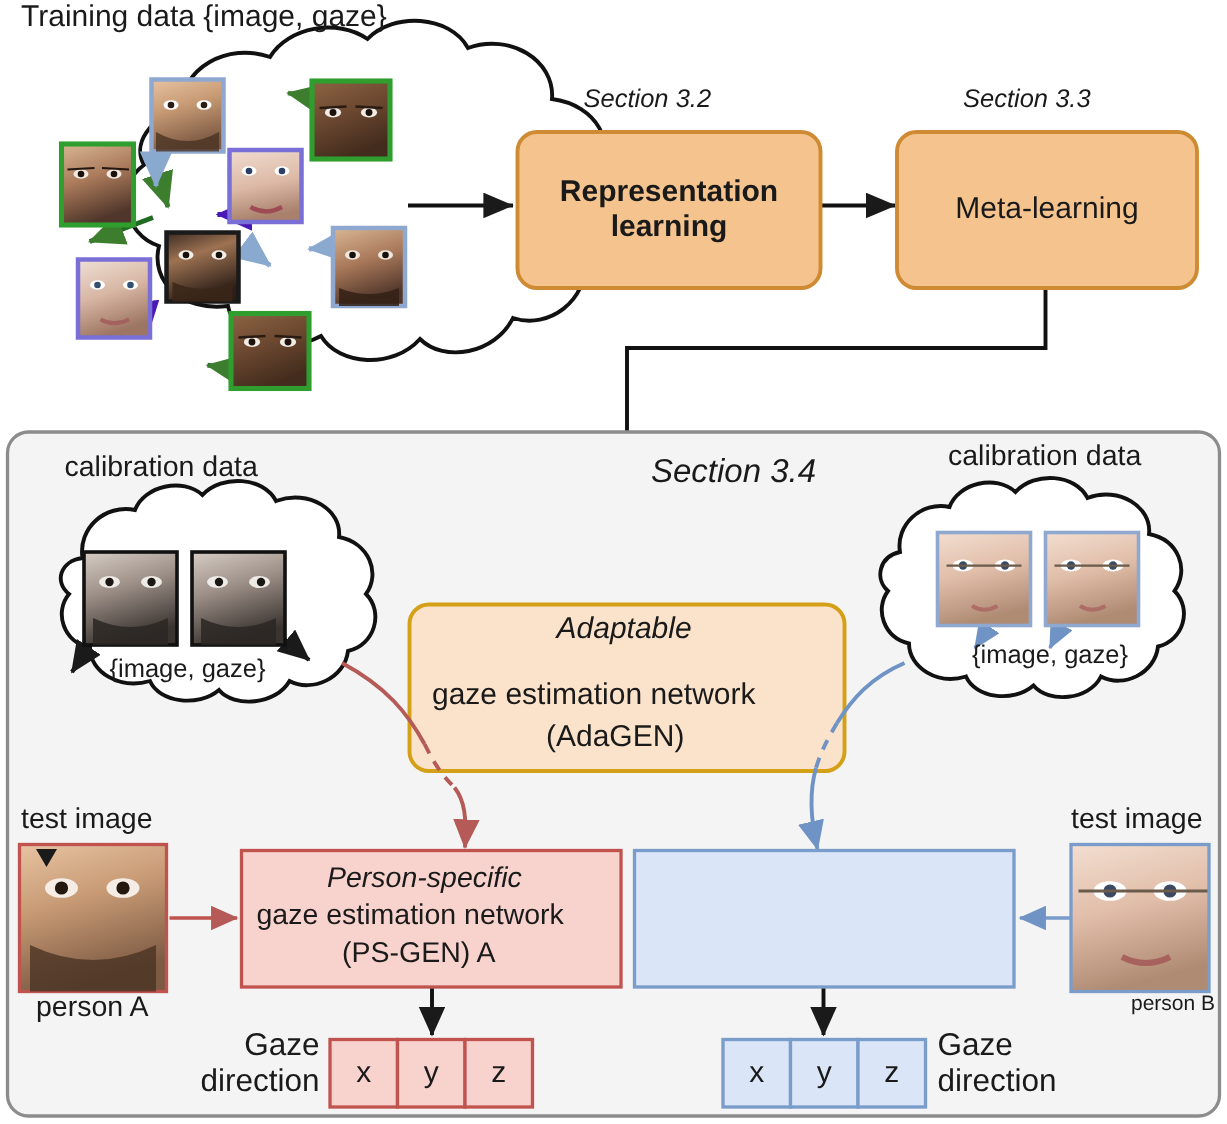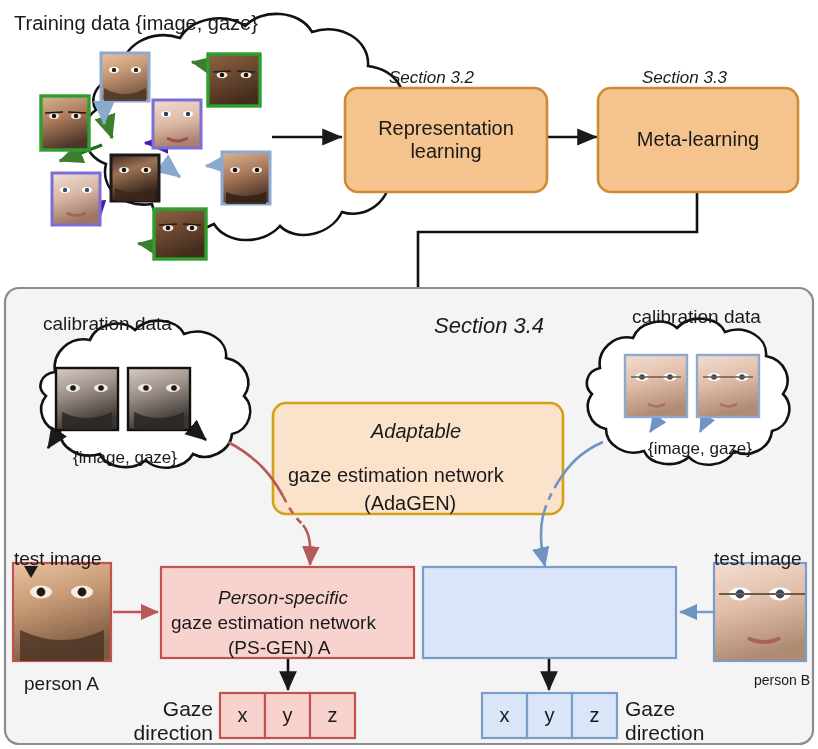--- a/index.html
+++ b/index.html
@@ -1,20 +1,20 @@
 <!DOCTYPE html>
 <html><head>
 <meta charset="utf-8">
 <style>
   html,body{margin:0;padding:0;background:#ffffff;}
   body{width:818px;height:749px;position:relative;overflow:hidden;
        font-family:"Liberation Sans",sans-serif;color:#1a1a1a;}
   #stage{position:absolute;left:0;top:0;width:818px;height:749px;}
   svg#canvas{position:absolute;left:0;top:0;width:818px;height:749px;}
-  .lbl{position:absolute;white-space:pre;line-height:1.12;margin-top:12px;}
+  .lbl{position:absolute;white-space:pre;line-height:1.12;}
   .box-text{position:absolute;display:flex;align-items:center;justify-content:center;
             text-align:center;line-height:1.16;white-space:pre-line;pointer-events:none;}
   .ital{font-style:italic;}
 </style>
 </head>
 <body>
 
 <div id="stage">
 
   <svg id="canvas" viewBox="0 0 818 749">
@@ -335,21 +335,21 @@
       <path d="M748,638 Q764,646 780,638" stroke="#a8625e" stroke-width="4" fill="none"></path>
     </g>
   </svg>
 
   <div class="lbl" style="left:14px;top:0px;font-size:20px;">Training data {image, gaze}</div>
 
   <div class="lbl ital" style="left:389px;top:56px;font-size:17px;">Section 3.2</div>
 
   <div class="lbl ital" style="left:642px;top:56px;font-size:17px;">Section 3.3</div>
 
-  <div class="box-text" style="left:345px;top:88px;width:202px;height:104px;font-size:20px;">Representation
+  <div class="box-text" style="left:345px;top:88px;width:202px;height:104px;font-size:20px;font-weight:bold;">Representation
 learning</div>
 
   <div class="box-text" style="left:598px;top:88px;width:200px;height:104px;font-size:20px;">Meta-learning</div>
 
   <div class="lbl ital" style="left:434px;top:302px;font-size:22px;">Section 3.4</div>
 
   <div class="lbl" style="left:43px;top:301px;font-size:19px;">calibration data</div>
 
   <div class="lbl" style="left:632px;top:294px;font-size:19px;">calibration data</div>
 

